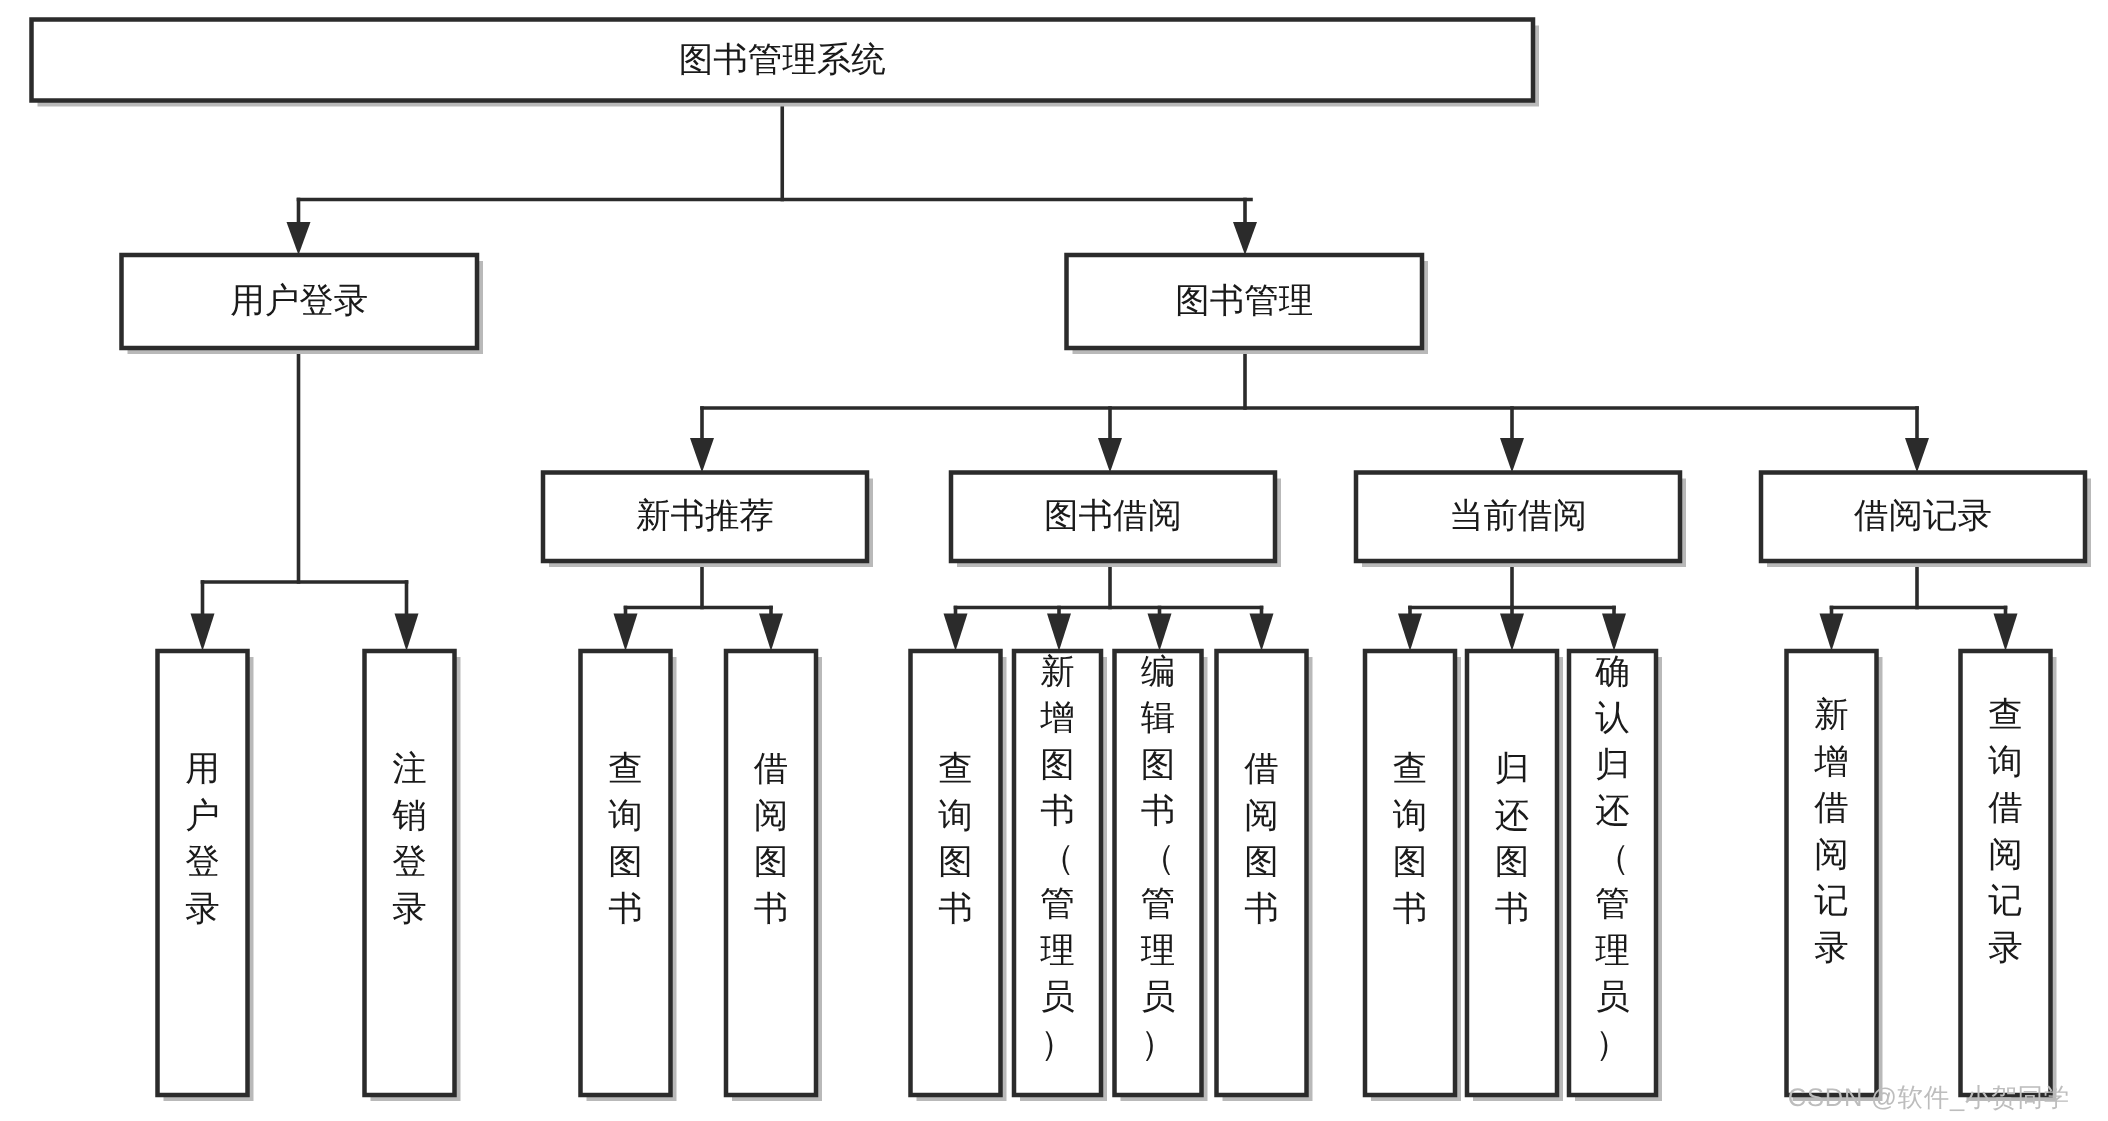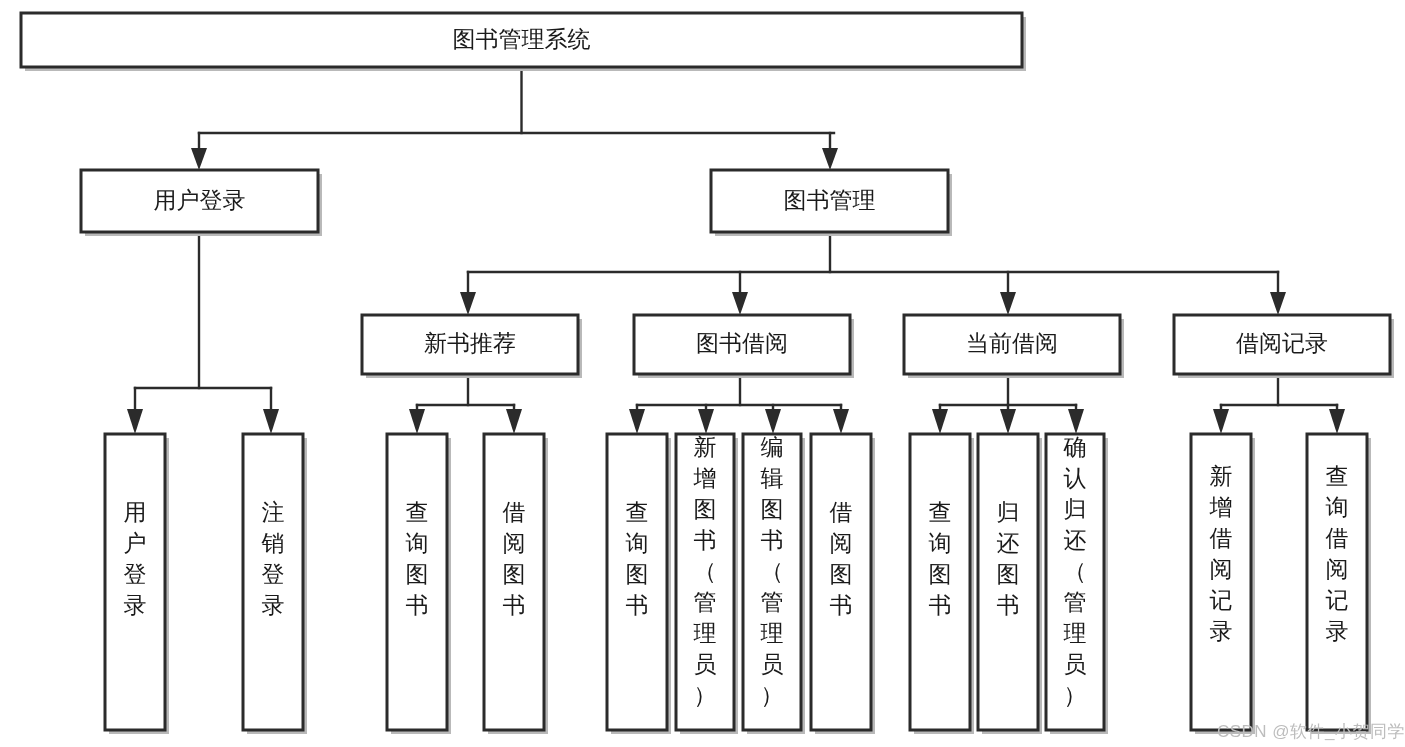--- a/index.html
+++ b/index.html
@@ -50,21 +50,21 @@
     dominant-baseline: middle;
   }
   .node-label-vertical {
     font-family: "Liberation Sans", "DejaVu Sans", sans-serif;
     font-size: 23px;
     fill: #1a1a1a;
     text-anchor: middle;
   }
   .watermark {
     position: absolute;
-    right: 0;
+    right: 25px;
     bottom: 4px;
     font-family: "Liberation Sans", "DejaVu Sans", sans-serif;
     font-size: 17px;
     color: #bdbdbd;
     letter-spacing: 0.5px;
     white-space: nowrap;
     user-select: none;
   }
 </style>
 </head>

